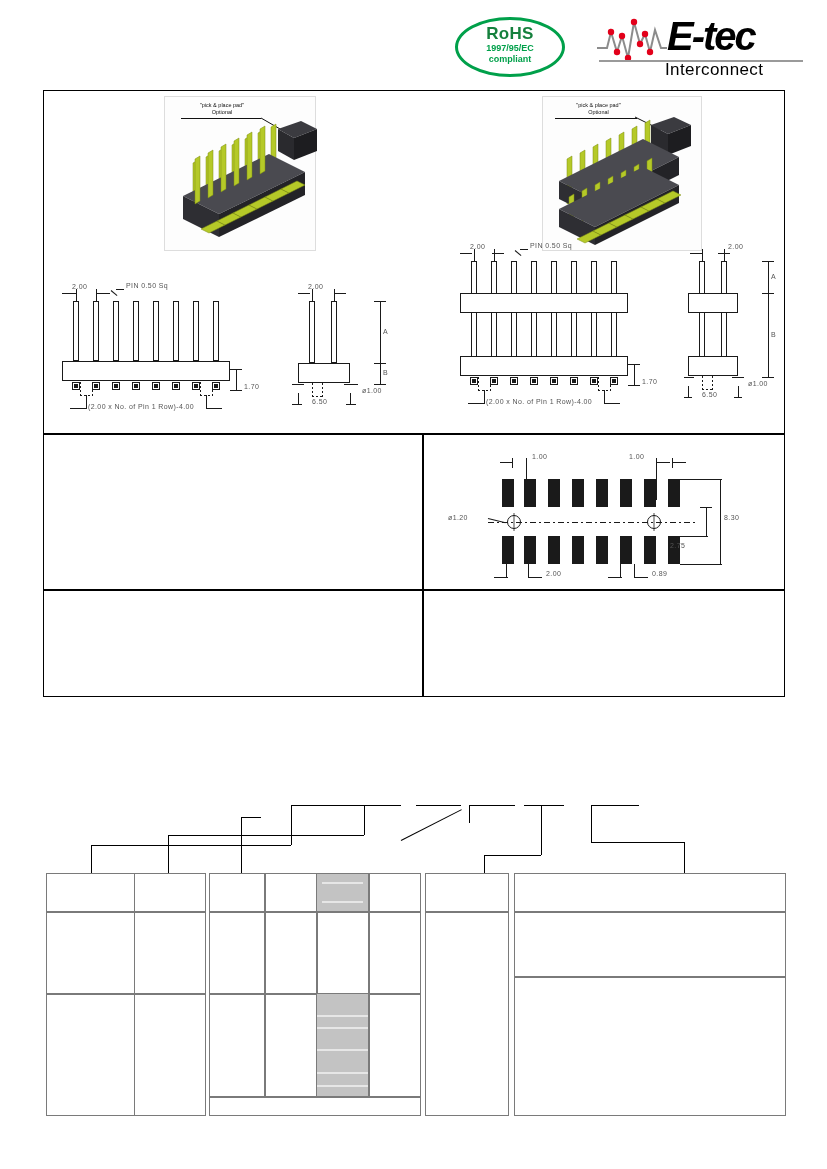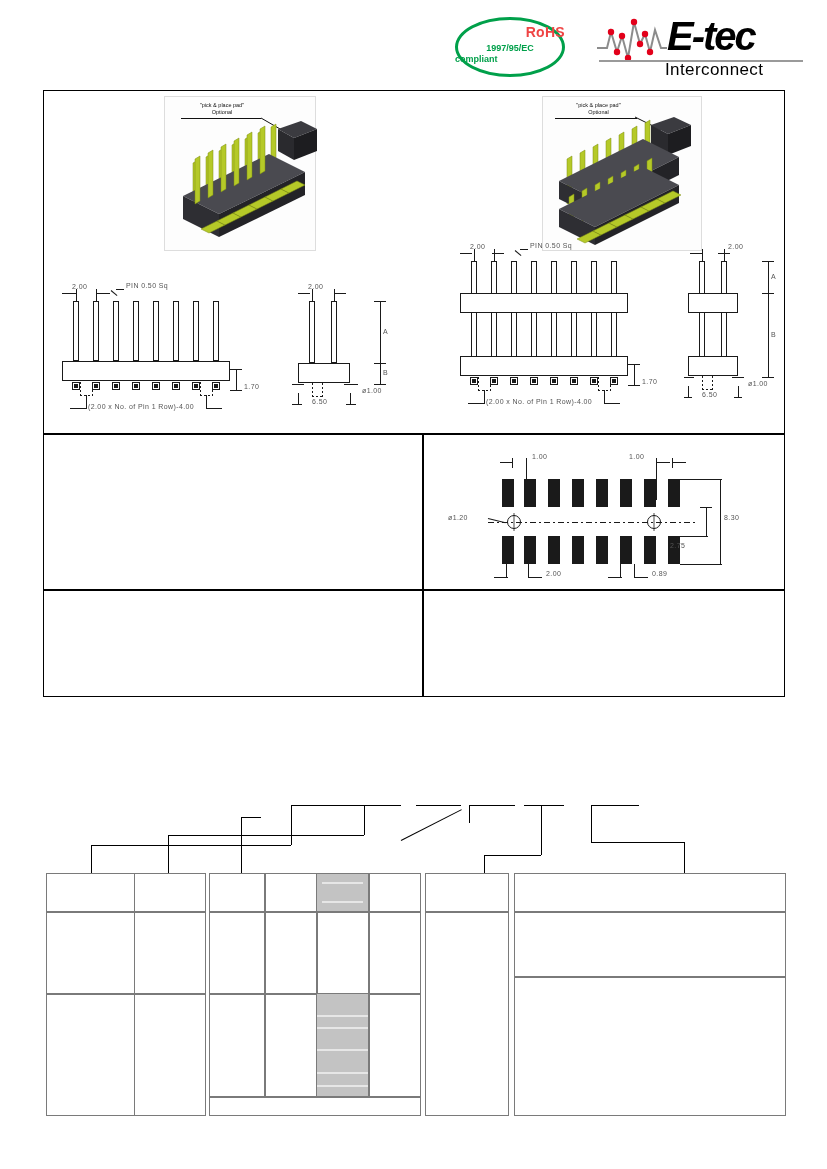--- a/index.html
+++ b/index.html
@@ -9,29 +9,29 @@
   }
   .abs{position:absolute;}
 
   
   #rohs{left:455px;top:17px;width:110px;height:60px;}
   #rohs .oval{
     position:absolute;inset:0;border:3px solid #00a04a;border-radius:50%;
     background:#fff;box-sizing:border-box;
   }
   #rohs .t1{
-    position:absolute;left:0;right:0;top:7px;text-align:right;
-    font-size:14px;font-weight:bold;color:#ef4444;letter-spacing:.3px;
+    position:absolute;left:0;right:0;top:7px;text-align:center;
+    font-size:17px;font-weight:bold;color:#15803d;letter-spacing:.3px;
   }
   #rohs .t2{
     position:absolute;left:0;right:0;top:26px;text-align:center;
     font-size:9px;font-weight:bold;color:#00a04a;
   }
   #rohs .t3{
-    position:absolute;left:0;right:0;top:37px;text-align:left;
+    position:absolute;left:0;right:0;top:37px;text-align:center;
     font-size:9px;font-weight:bold;color:#00a04a;
   }
 
   
   #logo{left:597px;top:16px;width:208px;height:64px;text-align:center;}
   #logo .sig{position:absolute;left:0;top:2px;width:70px;height:44px;}
   #logo .etec{
     position:absolute;left:70px;top:0px;font-size:40px;line-height:40px;
     font-weight:bold;color:#000;letter-spacing:-2px;font-style:italic;
   }

